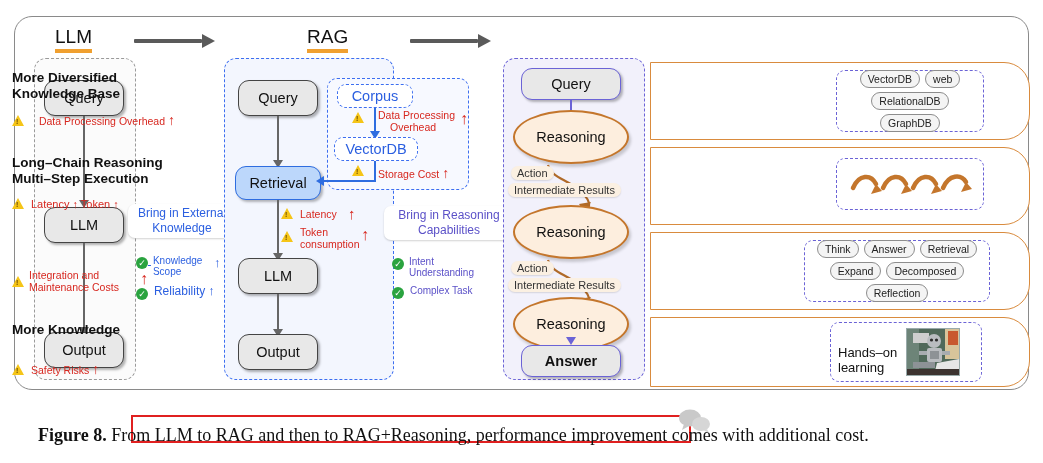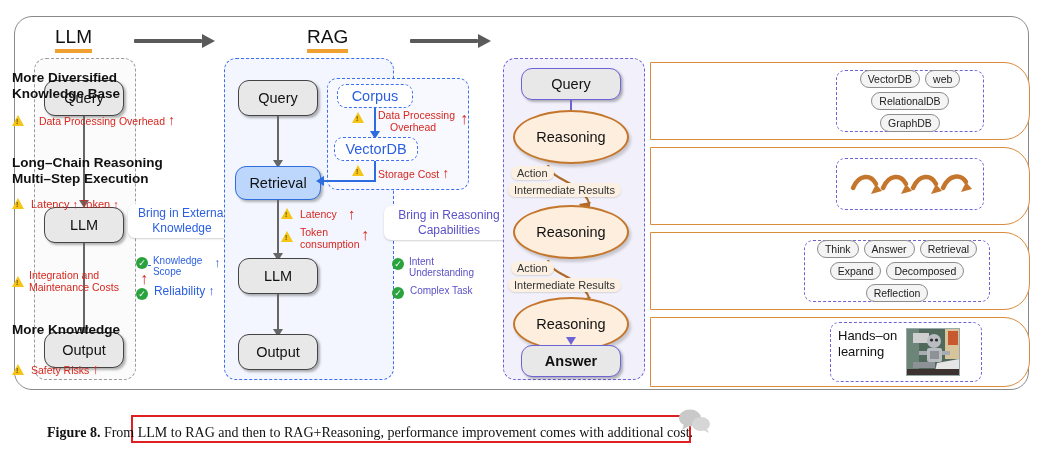--- a/index.html
+++ b/index.html
@@ -78,22 +78,22 @@
         border-radius:0 26px 26px 0;background:#fff;box-sizing:border-box;}
   .feat-title{position:absolute;left:12px;font-size:13.5px;font-weight:bold;color:#111;line-height:1.22;}
   .feat-cost{position:absolute;left:12px;font-size:10.5px;color:#d7271f;line-height:1.12;white-space:nowrap;}
   .chipbox{position:absolute;border:1.5px dashed #6b63d6;border-radius:9px;
            display:flex;flex-wrap:wrap;align-content:center;justify-content:center;
            gap:4px 5px;padding:4px 5px;box-sizing:border-box;background:#fff;}
   .chip{border:1.2px solid #8d8d8d;border-radius:9px;background:#f4f4f4;
         font-size:10.5px;color:#222;padding:2px 7px;white-space:nowrap;}
 
   
-  .caption{position:absolute;left:47px;top:425px;width:950px;font-family:"Liberation Serif",serif;
-           font-size:14px;color:#111;white-space:nowrap;}
+  .caption{position:absolute;left:38px;top:425px;width:950px;font-family:"Liberation Serif",serif;
+           font-size:18px;color:#111;white-space:nowrap;}
   .caption b{font-weight:bold;}
   .cap-box{position:absolute;left:131px;top:415px;width:560px;height:28px;
            border:2.5px solid #e02020;box-sizing:border-box;}
 
   
   .wm{position:absolute;left:672px;top:404px;font-size:21px;color:#c9c9c9;white-space:nowrap;
       font-family:"DejaVu Sans",sans-serif;}
   .wm-logo{position:absolute;left:678px;top:409px;}
 
   
@@ -373,21 +373,21 @@
 
   <div class="feat" style="top:317px;height:70px;"></div>
   <div class="feat-title" style="top:322px;">
     <span>More Knowledge</span><br>
   </div>
   <div class="feat-cost" style="top:362px;">
     <span class="warn"></span>
     <span style="margin-left:4px;">Safety Risks</span>
     <span style="font-size:14px;">↑</span>
   </div>
-  <div class="chipbox" style="left:830px;top:322px;width:152px;height:60px;justify-content:flex-start;align-content:center;">
+  <div class="chipbox" style="left:830px;top:322px;width:152px;height:60px;justify-content:flex-start;align-content:center;align-items:flex-end;">
     <span style="font-size:13px;color:#111;line-height:1.2;margin-left:2px;">
       <span>Hands–on</span><br>
       <span>learning</span>
     </span>
     <span class="robot" style="width:54px;height:48px;margin-left:4px;position:relative;">
       <svg width="54" height="48" viewBox="0 0 54 48">
         <rect x="0" y="0" width="54" height="48" fill="#50695a"></rect>
         <rect x="0" y="0" width="12" height="48" fill="#6d8478"></rect>
         <rect x="38" y="0" width="16" height="30" fill="#d8c49a"></rect>
         <rect x="41" y="2" width="10" height="14" fill="#c8582e"></rect>

